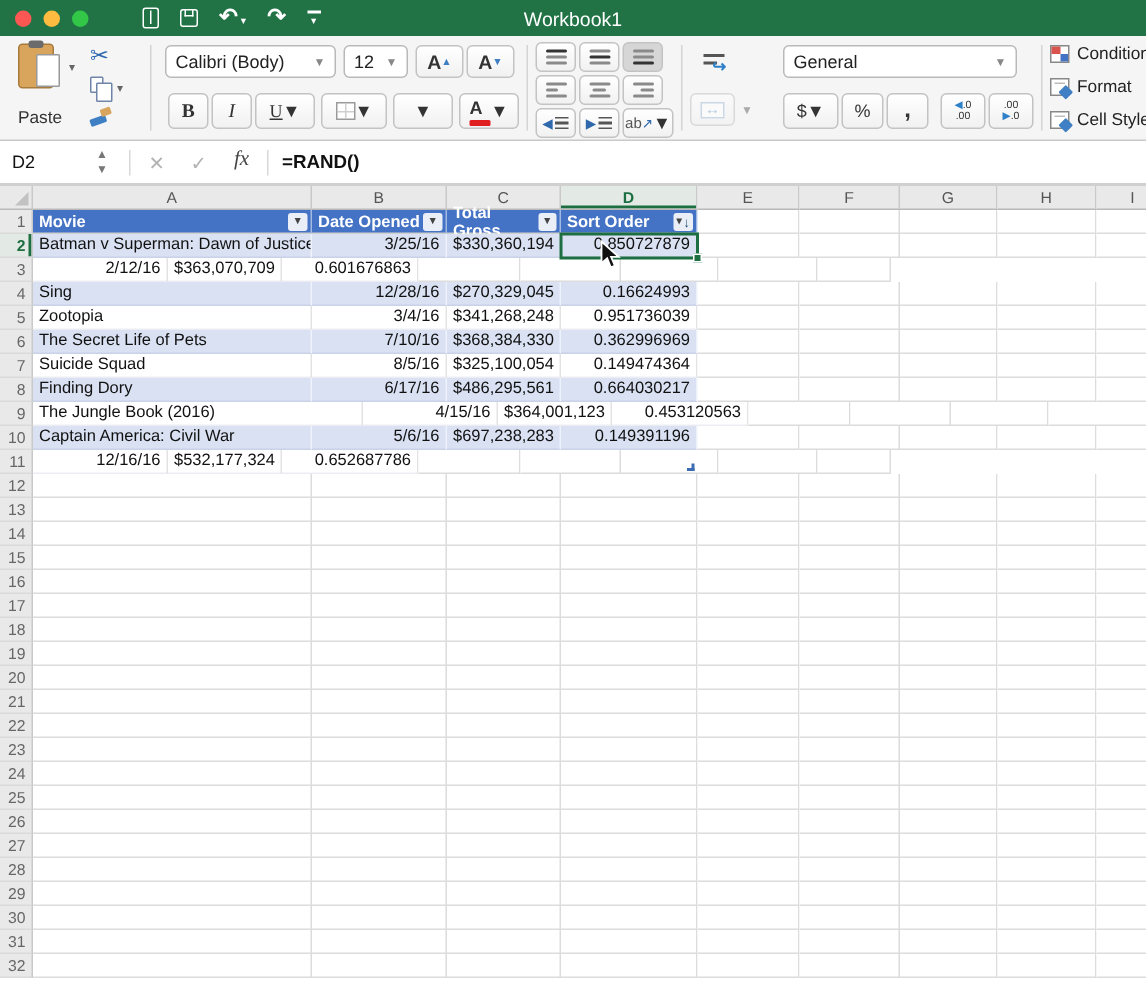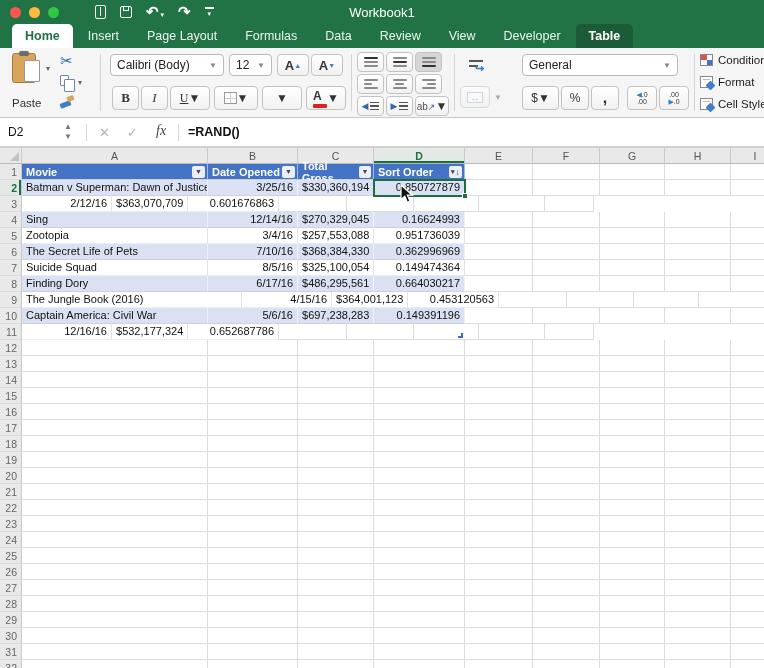--- a/index.html
+++ b/index.html
@@ -144,31 +144,20 @@
       <span><span class="ic-undo">↶</span><span class="mini-caret">▾</span></span>
       <span class="ic-redo">↷</span>
       <span class="ic-custom">
           <b></b>
           <i>▾</i>
         </span>
     </div>
     <div id="win-title">Workbook1</div>
   </div>
 
-  <div id="tabbar">
-      <div class="tab active">Home</div>
-      <div class="tab">Insert</div>
-      <div class="tab">Page Layout</div>
-      <div class="tab">Formulas</div>
-      <div class="tab">Data</div>
-      <div class="tab">Review</div>
-      <div class="tab">View</div>
-      <div class="tab">Developer</div>
-      <div class="tab contextual">Table</div>
-    </div>
 
   <div id="ribbon">
 
     <span class="clipboard"></span>
     <span class="paste-caret">▾</span>
     <span class="paste-label">Paste</span>
     <span class="ic-cut">✂</span>
     <span class="ic-copy"></span>
     <span class="copy-caret">▾</span>
     <span class="ic-brush">
@@ -421,39 +410,39 @@
         <div class="tcell t-right" style="width: 91px;">0.601676863</div>
         <div class="cell" style="width: 68px;"></div>
         <div class="cell" style="width: 67px;"></div>
         <div class="cell" style="width: 65px;"></div>
         <div class="cell" style="width: 66px;"></div>
         <div class="cell" style="width: 49px;"></div>
       </div>
       <div class="grow">
         <div class="rowhdr">4</div>
         <div class="tcell band" style="width: 186px;">Sing</div>
-        <div class="tcell band t-right" style="width: 90px;">12/14/16</div>
+        <div class="tcell band t-right" style="width: 90px;">12/28/16</div>
         <div class="tcell band t-money" style="width: 76px; padding: 0px 4px;">
           <span class="cur">$</span>
           <span class="amt">270,329,045</span>
         </div>
         <div class="tcell band t-right" style="width: 91px;">0.16624993</div>
         <div class="cell" style="width: 68px;"></div>
         <div class="cell" style="width: 67px;"></div>
         <div class="cell" style="width: 65px;"></div>
         <div class="cell" style="width: 66px;"></div>
         <div class="cell" style="width: 49px;"></div>
       </div>
       <div class="grow">
         <div class="rowhdr">5</div>
         <div class="tcell" style="width: 186px;">Zootopia</div>
         <div class="tcell t-right" style="width: 90px;">3/4/16</div>
         <div class="tcell t-money" style="width: 76px; padding: 0px 4px;">
           <span class="cur">$</span>
-          <span class="amt">257,553,088</span>
+          <span class="amt">341,268,248</span>
         </div>
         <div class="tcell t-right" style="width: 91px;">0.951736039</div>
         <div class="cell" style="width: 68px;"></div>
         <div class="cell" style="width: 67px;"></div>
         <div class="cell" style="width: 65px;"></div>
         <div class="cell" style="width: 66px;"></div>
         <div class="cell" style="width: 49px;"></div>
       </div>
       <div class="grow">
         <div class="rowhdr">6</div>

